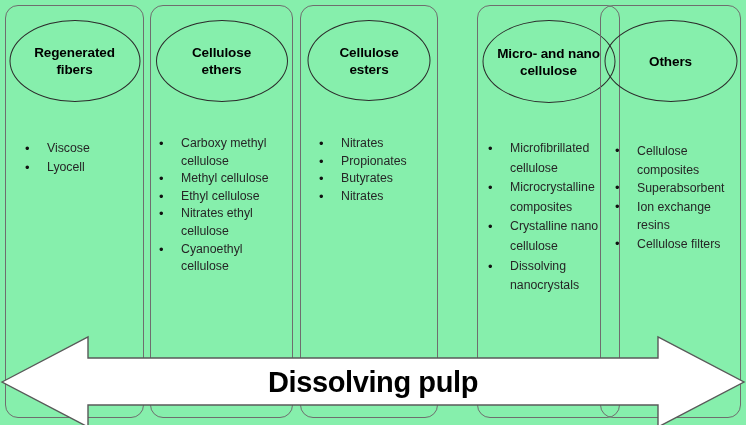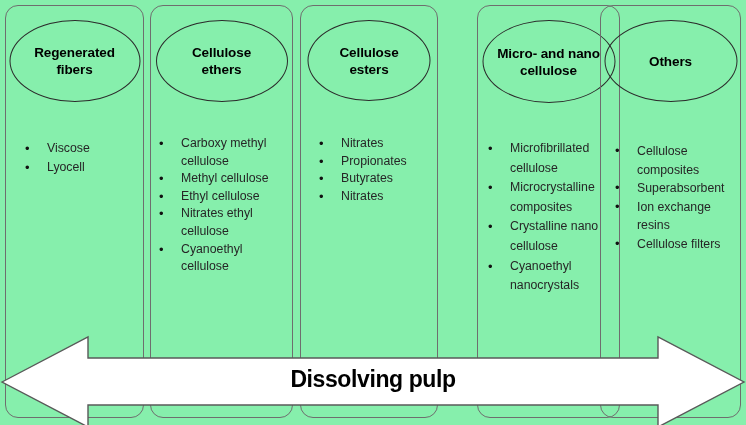--- a/index.html
+++ b/index.html
@@ -102,21 +102,21 @@
     left:0;top:0;
     width:746px;height:425px;
     pointer-events:none;
   }
   #arrow-label{
     position:absolute;
     left:0;
     right:0;
     top:366px;
     text-align:center;
-    font-size:23px;
+    font-size:29px;
     font-weight:bold;
     letter-spacing:-0.4px;
     color:#000;
   }
 </style>
 </head>
 <body>
 
 <div id="canvas">
 
@@ -212,21 +212,21 @@
       <li>
         <span class="dot">•</span>
         <span class="txt">Microcrystalline composites</span>
       </li>
       <li>
         <span class="dot">•</span>
         <span class="txt">Crystalline nano cellulose</span>
       </li>
       <li>
         <span class="dot">•</span>
-        <span class="txt">Cyanoethyl nanocrystals</span>
+        <span class="txt">Dissolving nanocrystals</span>
       </li>
     </ul>
   </div>
 
   <div class="column c5" style="left:600px;width:141px;">
     <div class="ellipse" style="width:133px;height:82px;">
       <div class="ellipse-label">
         <span>Others</span>
       </div>
     </div>

